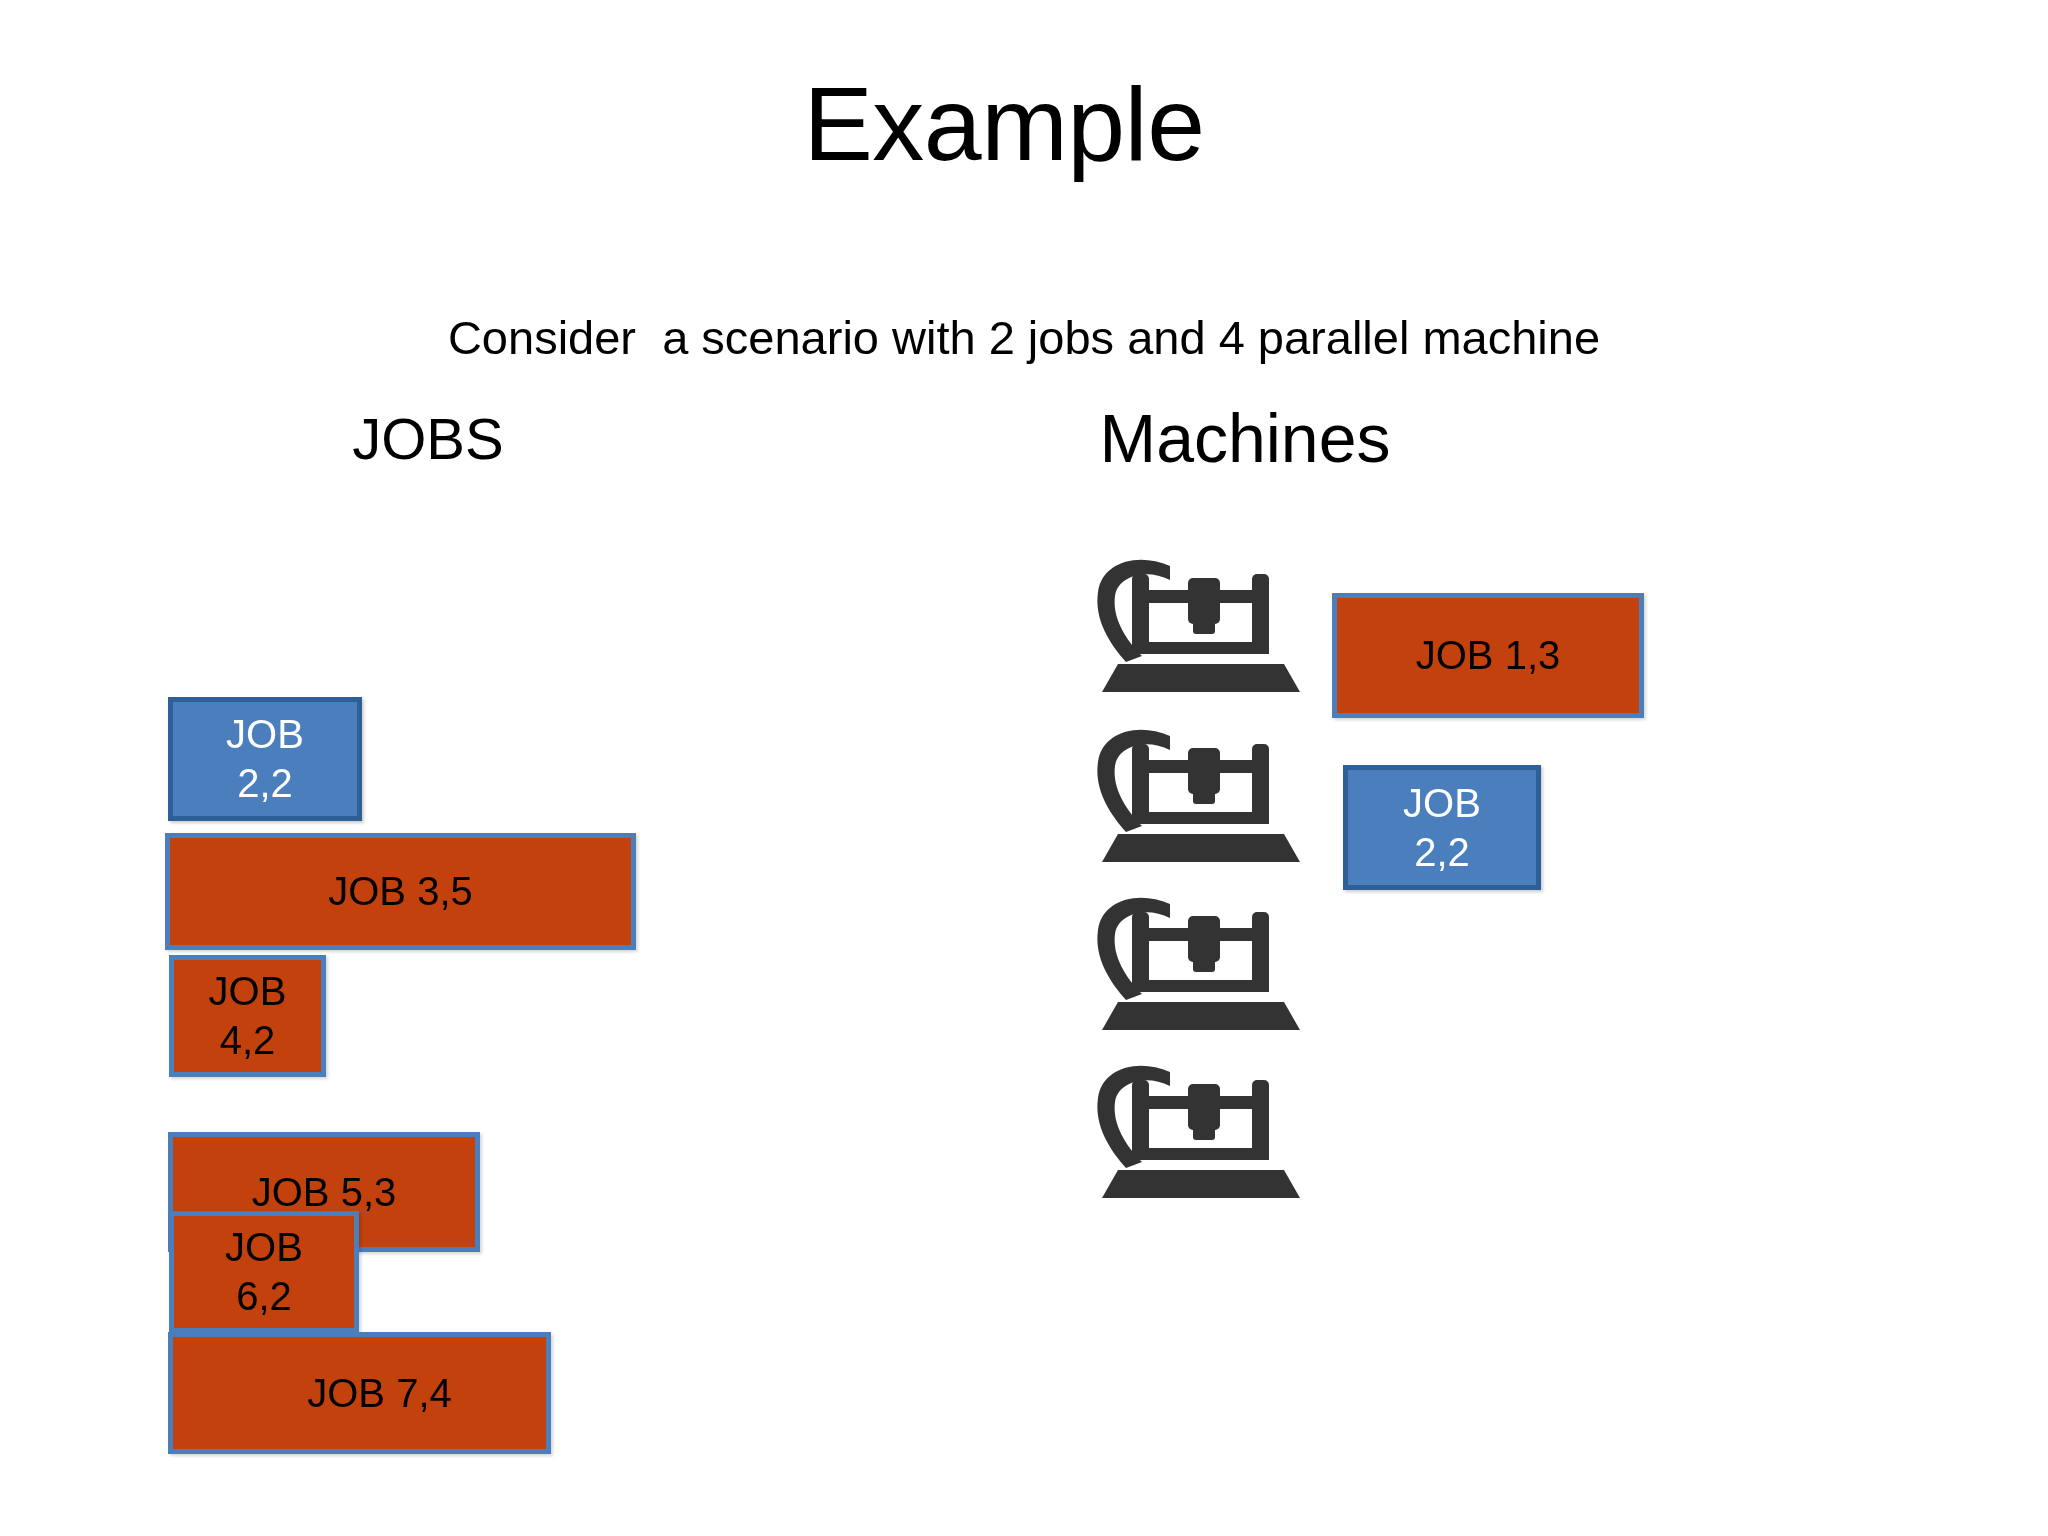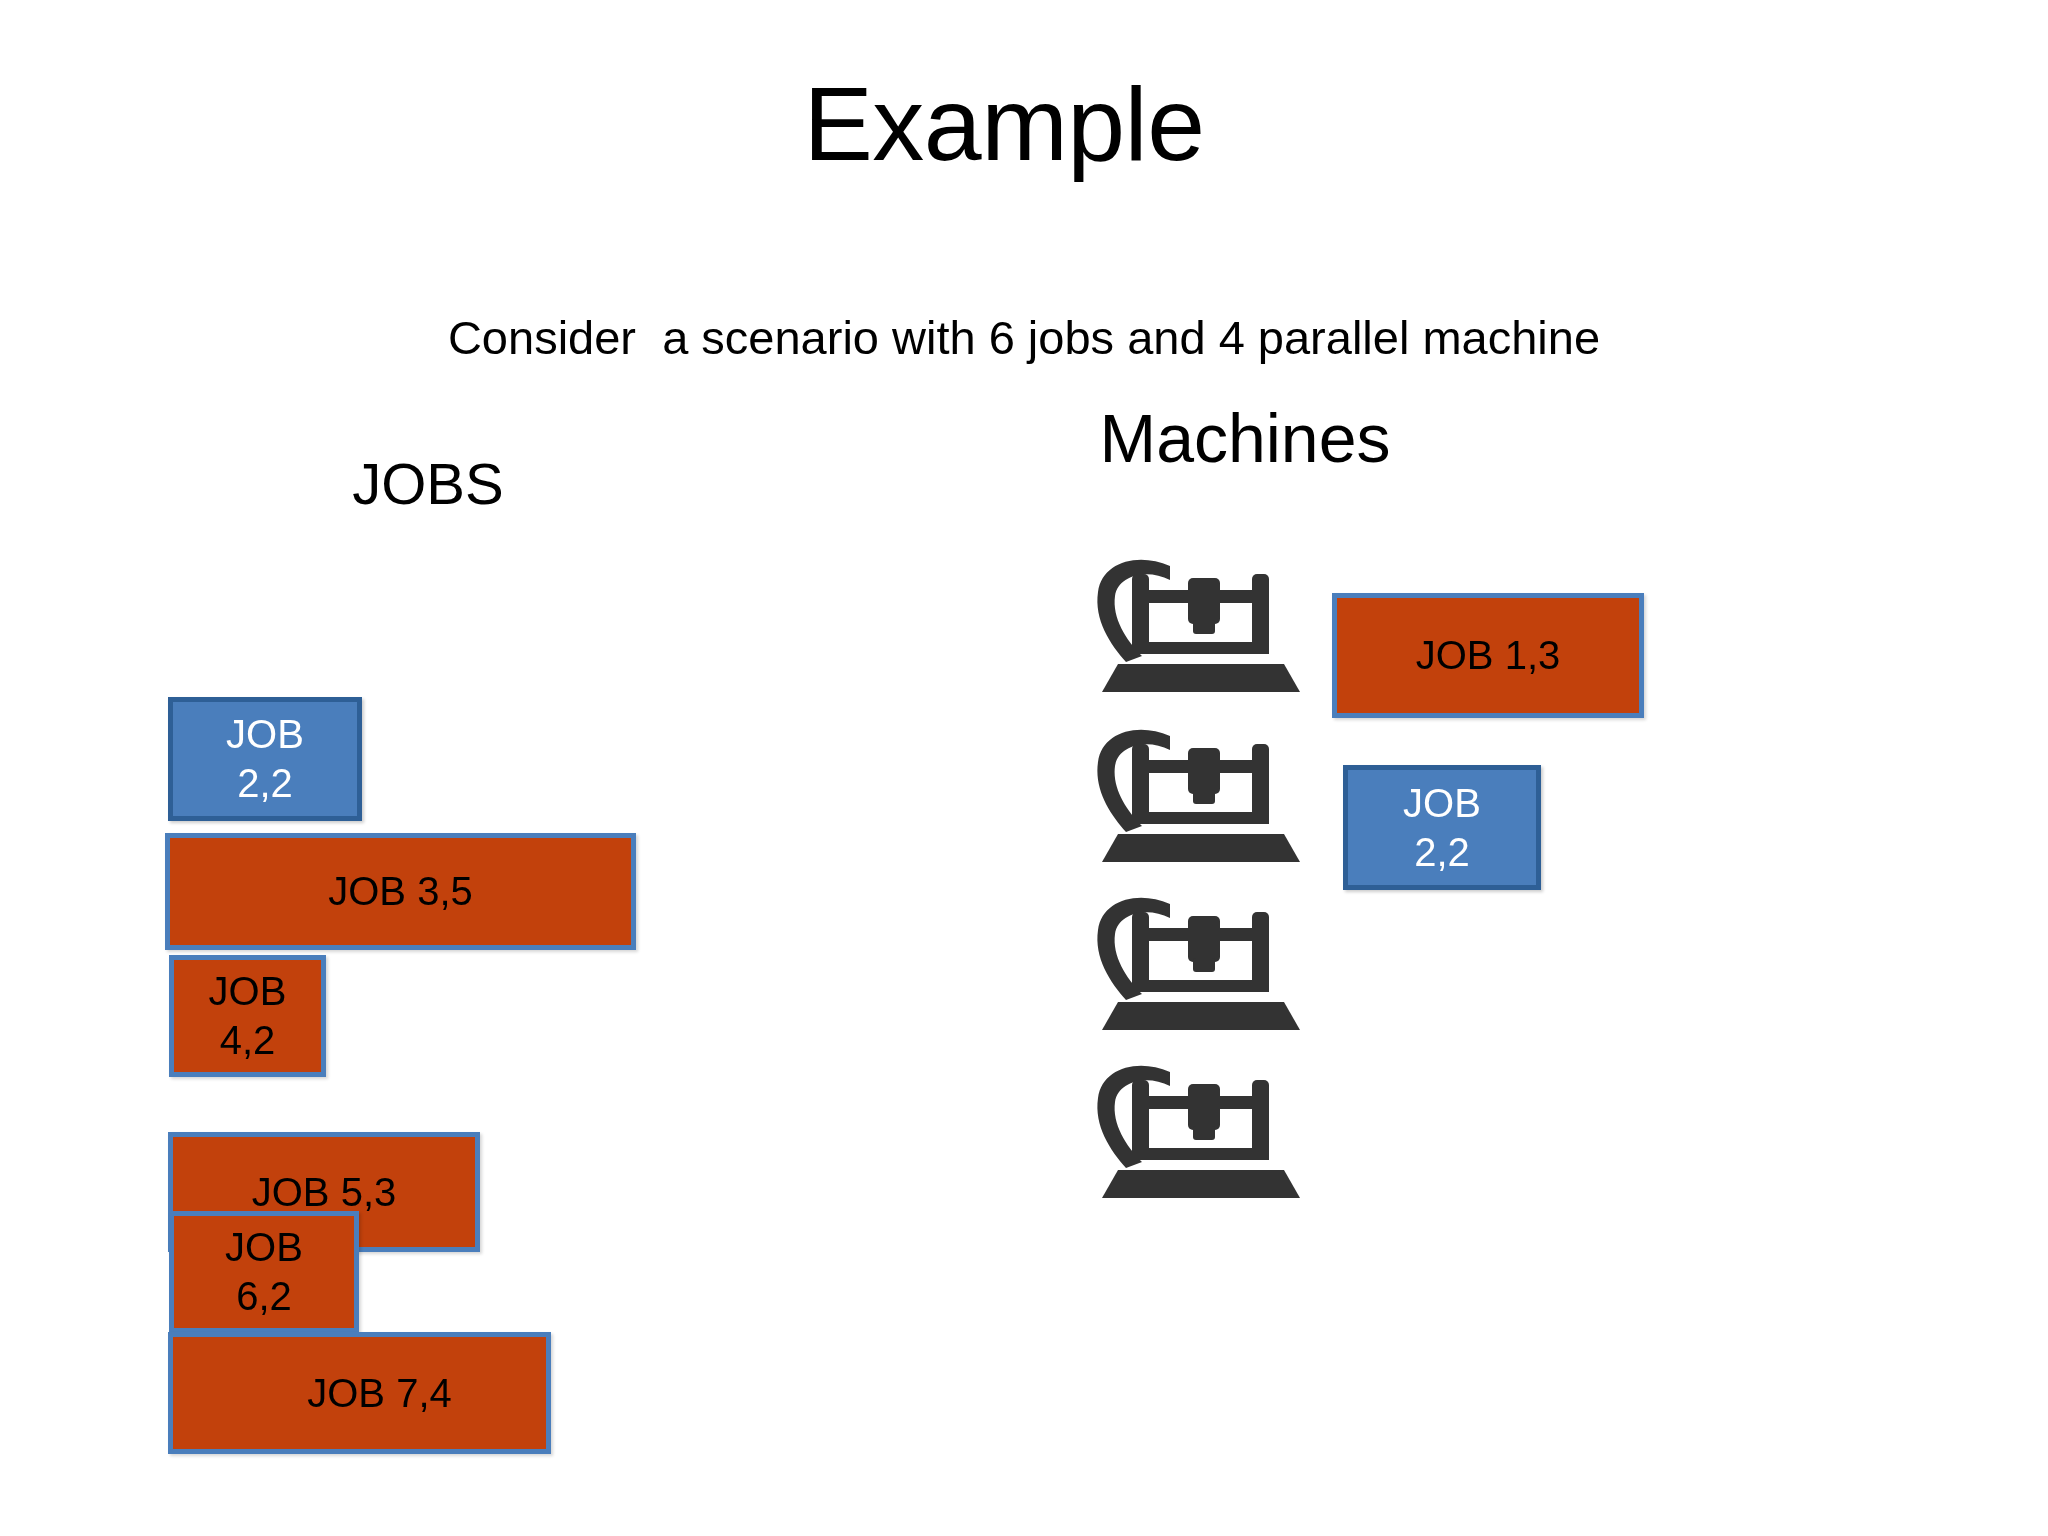--- a/index.html
+++ b/index.html
@@ -50,21 +50,20 @@
     font-size: 58px;
     line-height: 1.0;
     font-weight: 400;
     color: #000000;
     text-align: center;
   }
   #jobs-heading {
     left: 208px;
     top: 410px;
     width: 440px;
-    margin-top: 45px;
   }
   #machines-heading {
     left: 1000px;
     top: 404px;
     width: 490px;
     font-size: 68px;
   }
 
   
   .job-box {
@@ -114,21 +113,21 @@
   #machine-icon-2 { left: 1092px; top: 722px; }
   #machine-icon-3 { left: 1092px; top: 890px; }
   #machine-icon-4 { left: 1092px; top: 1058px; }
   .machine-icon svg { display: block; width: 100%; height: 100%; }
 </style>
 </head>
 <body>
 
 <div id="slide-title">Example</div>
 
-<div id="subtitle">Consider  a scenario with 6 jobs and 4 parallel machine</div>
+<div id="subtitle">Consider  a scenario with 2 jobs and 4 parallel machine</div>
 
 <div id="jobs-heading" class="col-heading">JOBS</div>
 
 <div id="machines-heading" class="col-heading">Machines</div>
 
 <div id="job-box-2-2-left" class="job-box filled">JOB
 2,2</div>
 
 <div id="job-box-3-5" class="job-box outline">JOB 3,5</div>
 

